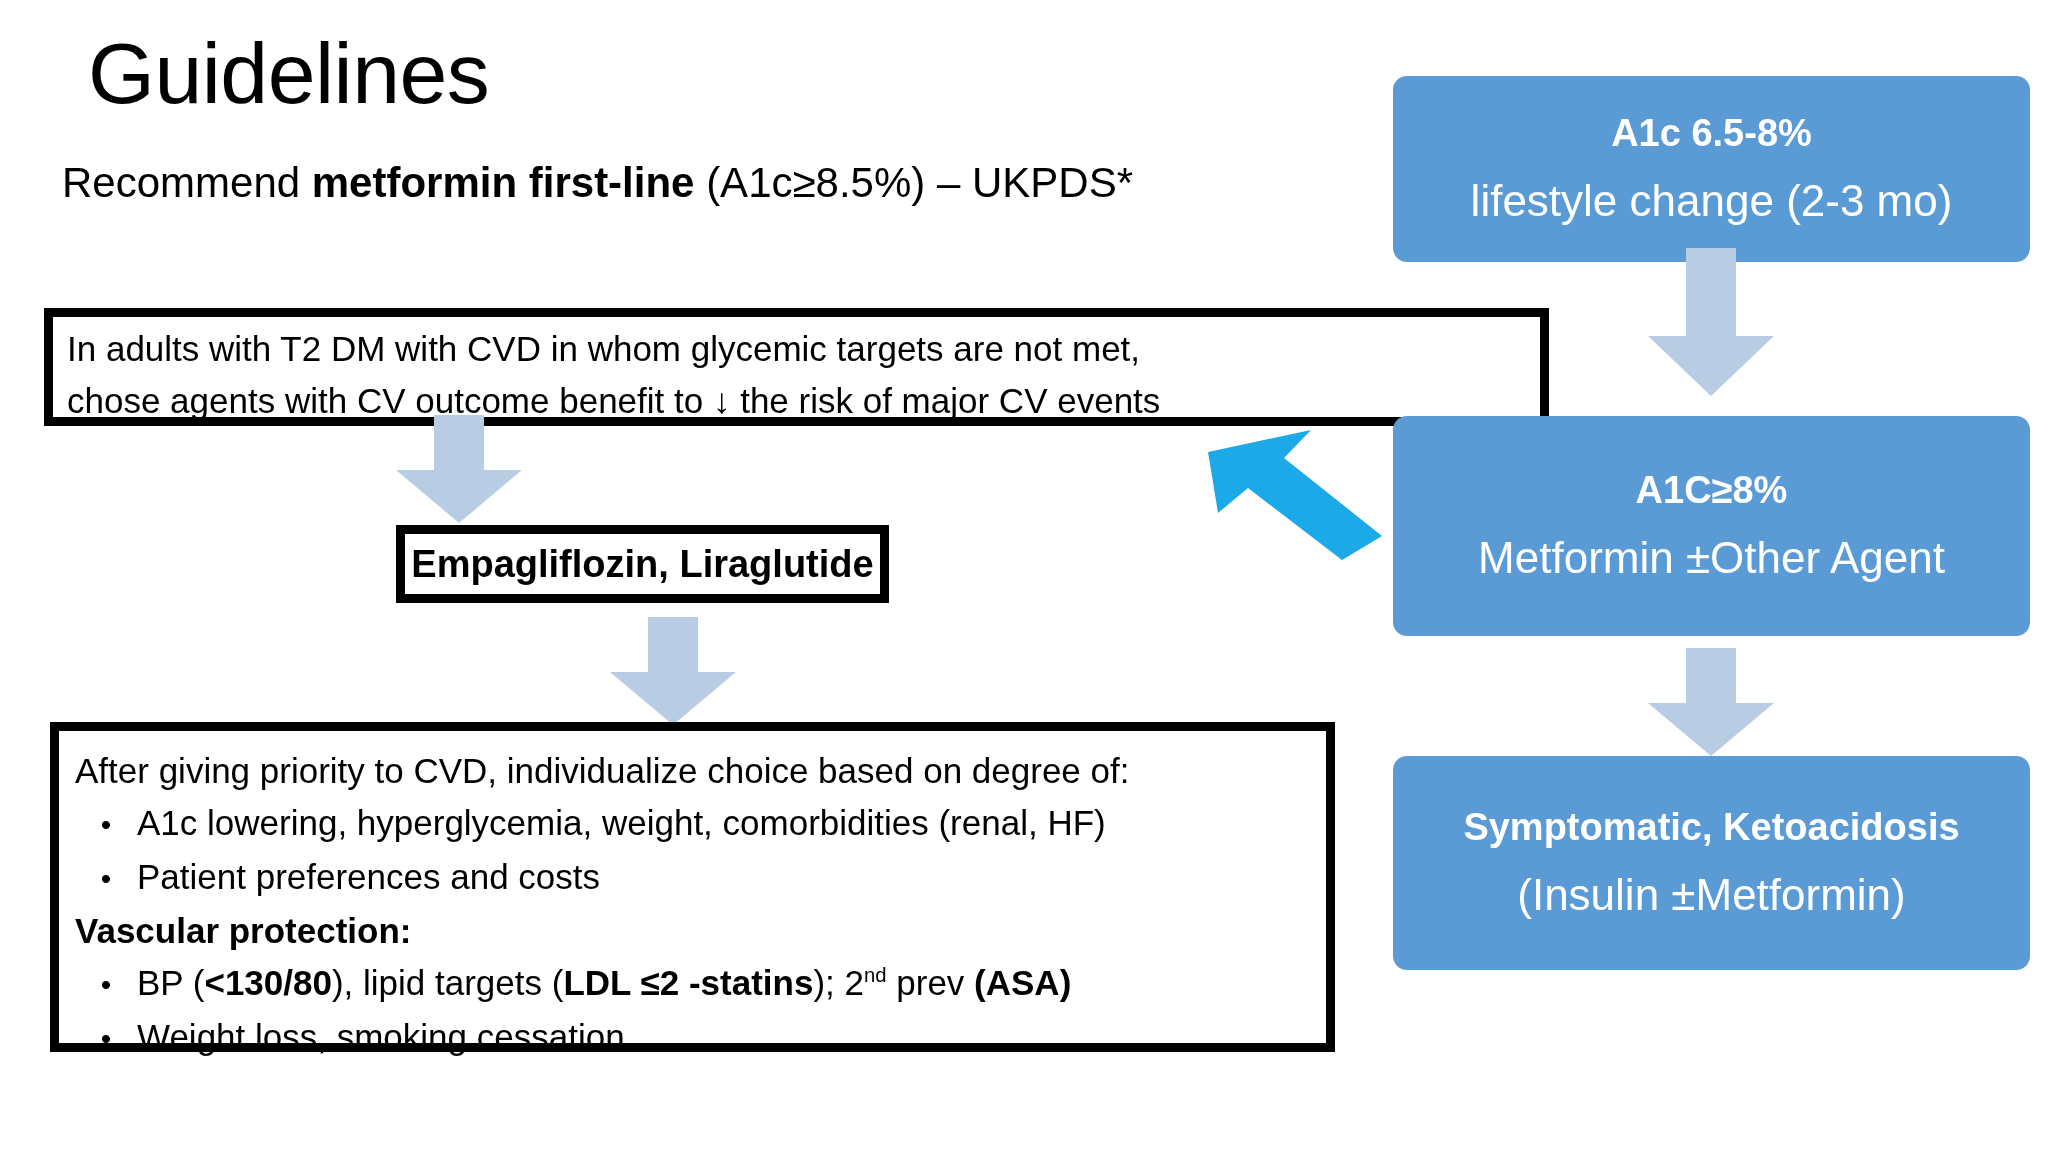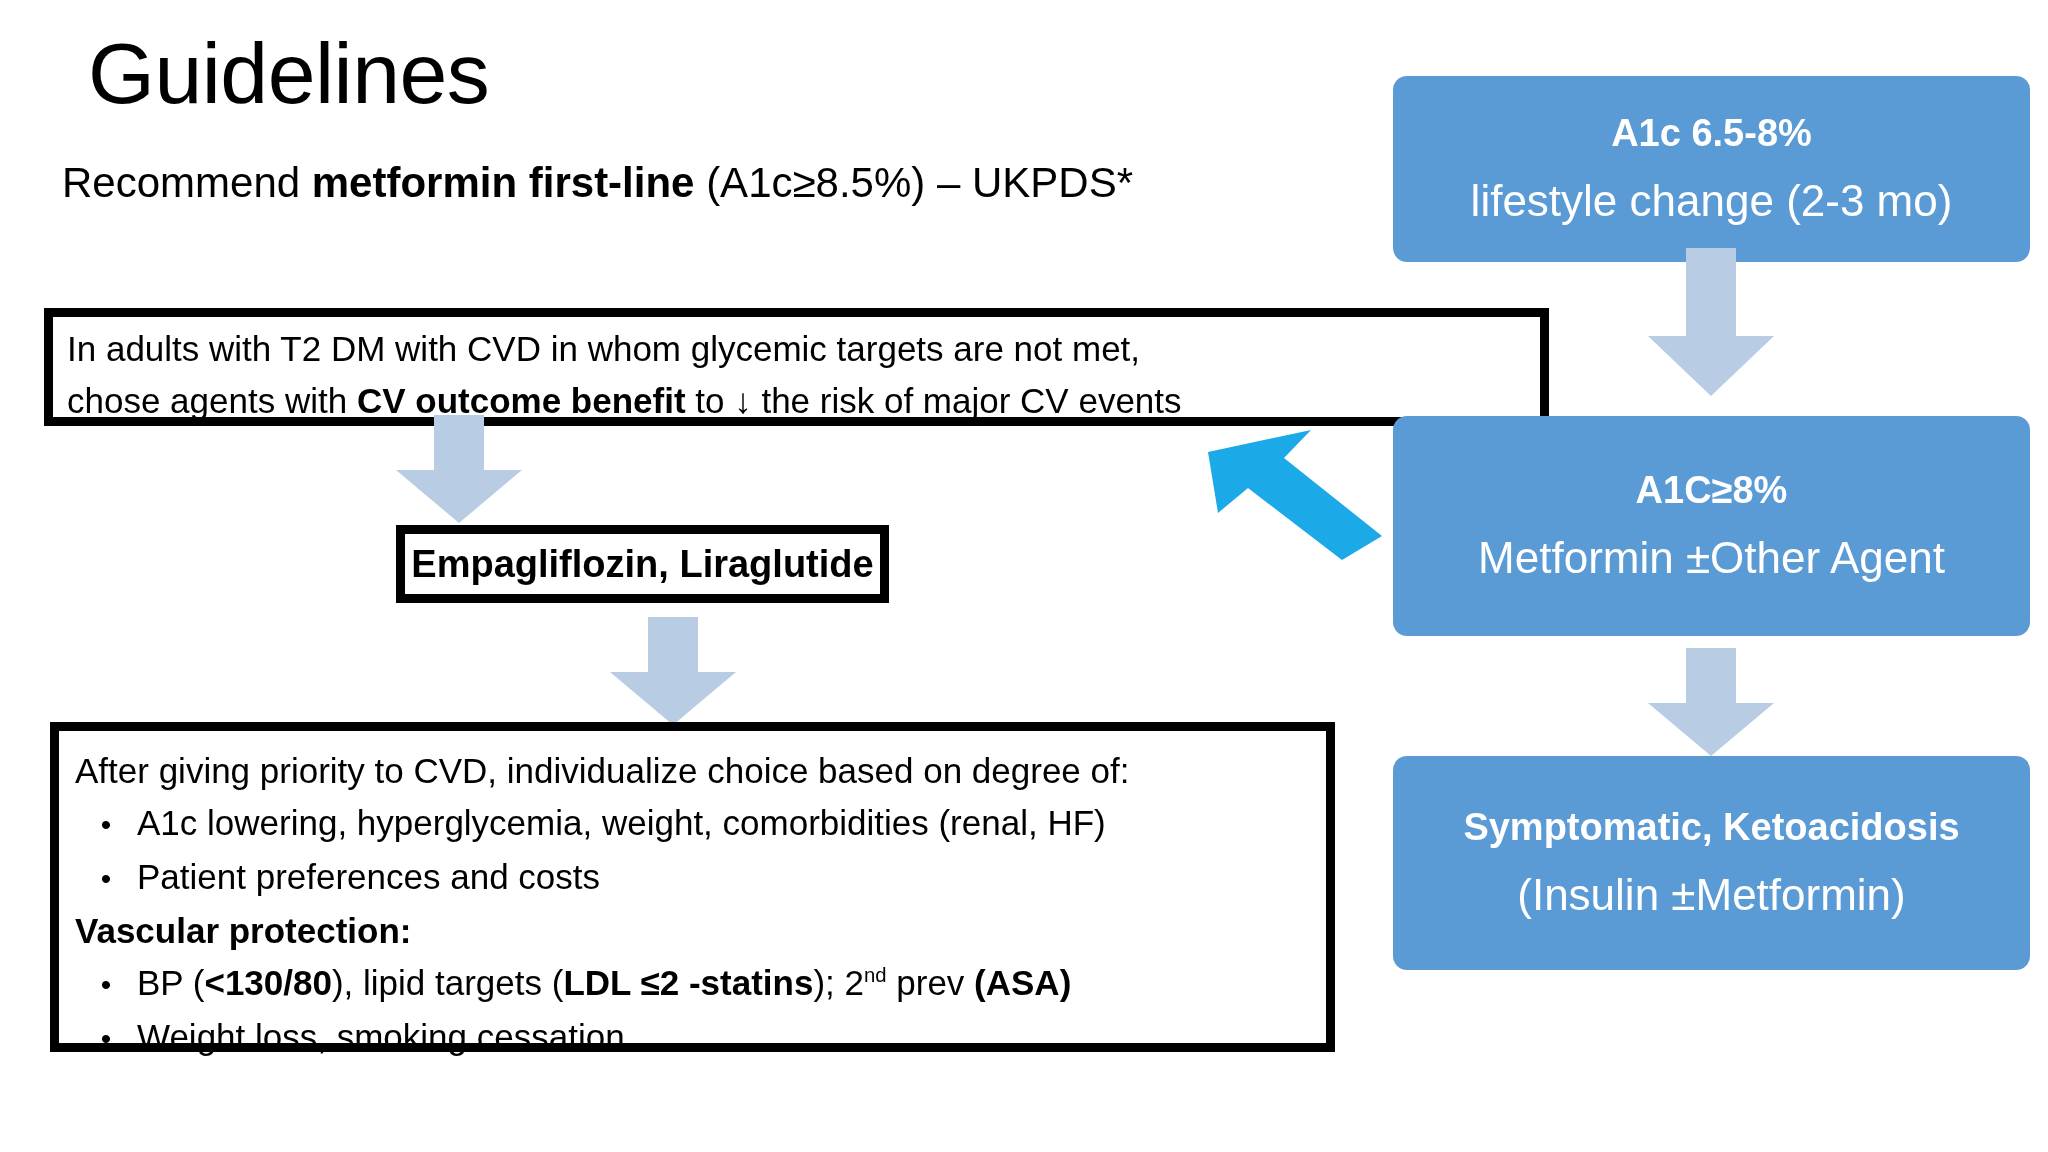--- a/index.html
+++ b/index.html
@@ -51,21 +51,21 @@
     width: 1505px;
     height: 118px;
     padding: 6px 14px 0 14px;
     margin-top: 28px;
   }
   #cvd-box .line {
     font-size: 35px;
     line-height: 52px;
     white-space: nowrap;
   }
-  #cvd-box .line b { font-weight: 700; }
+  #cvd-box .line b { font-weight: 400; }
 
   #drug-box {
     left: 396px;
     top: 525px;
     width: 493px;
     height: 78px;
     display: flex;
     align-items: center;
     justify-content: center;
   }

